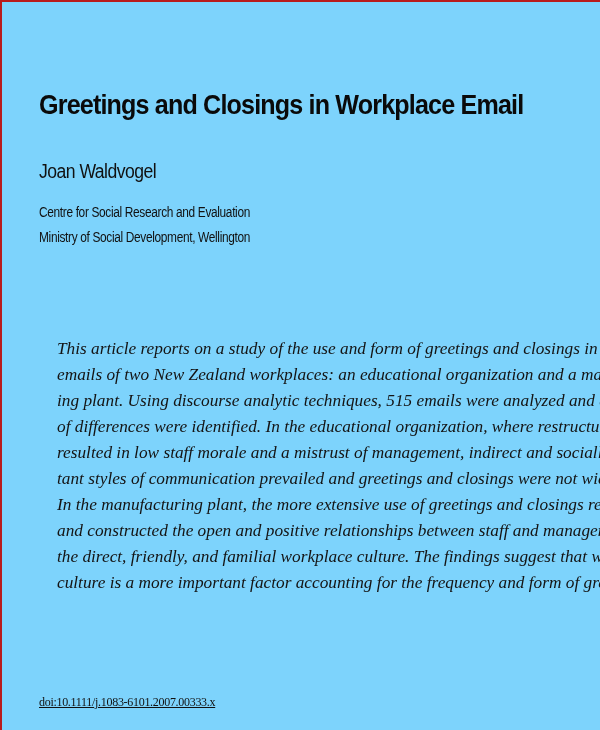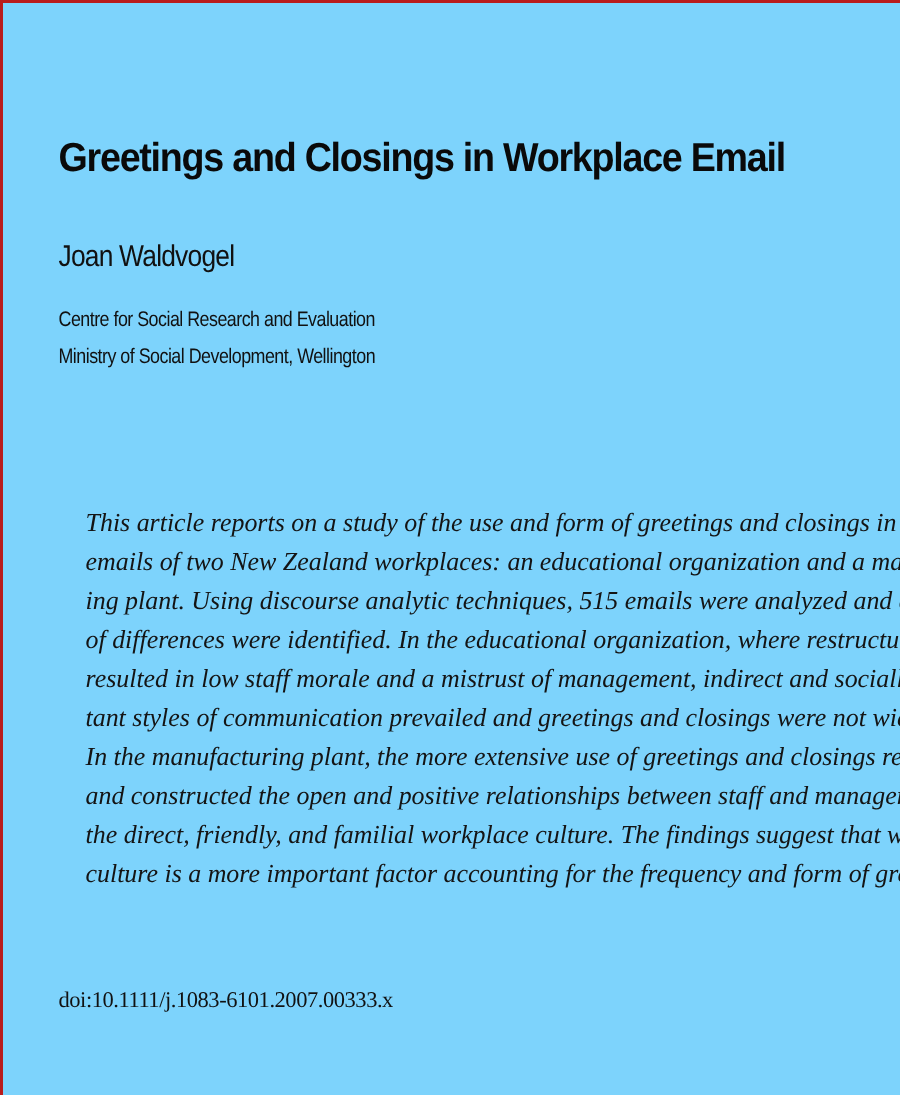--- a/index.html
+++ b/index.html
@@ -55,26 +55,27 @@
   .abstract .line {
     display: block;
     height: 26px;
     text-align: justify;
     text-align-last: justify;
     white-space: nowrap;
     overflow: visible;
   }
   .abstract .line.last { text-align-last: left; }
   .doi {
-    position: absolute; left: 37px; top: 657px;
+    position: absolute; left: 37px; top: 693px;
     font-family: "Liberation Serif", serif;
-    font-size: 15px;
+    font-size: 12px;
     letter-spacing: -0.3px;
     color: #111;
     white-space: nowrap;
+    text-decoration: underline;
   }
 </style>
 </head>
 <body>
 
 <div class="page">
   <div class="title">Greetings and Closings in Workplace Email</div>
   <div class="author">Joan Waldvogel</div>
   <div class="affil l1">Centre for Social Research and Evaluation</div>
   <div class="affil l2">Ministry of Social Development, Wellington</div>

